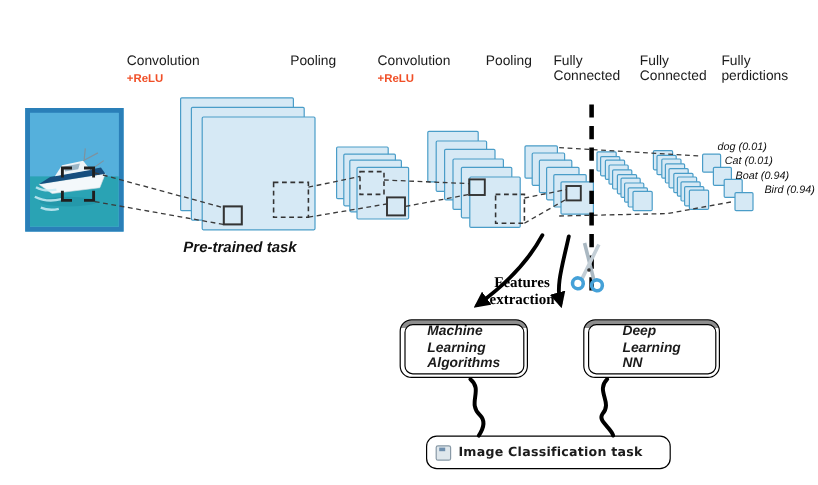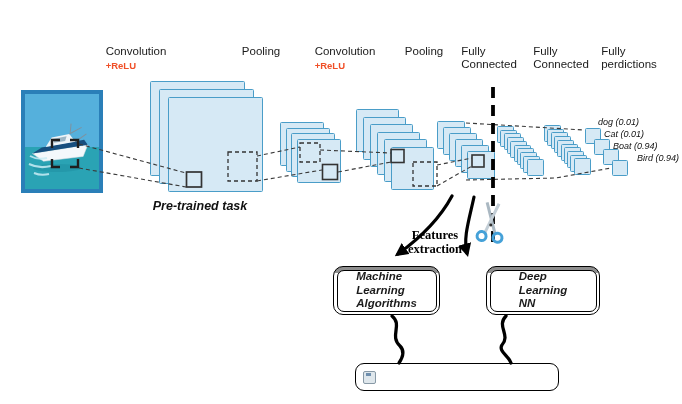--- a/index.html
+++ b/index.html
@@ -128,20 +128,21 @@
 Algorithms</div>
   </div>
   <div class="dbox" style="left:458px;top:266px;width:114px;height:49px;margin-left:28px;">
     <div class="dbox-inner">Deep
 Learning
 NN</div>
   </div>
 
   <div class="task-box">
     <span class="task-icon"></span>
+    <span class="task-text">Image Classification task</span>
   </div>
 
   <svg class="overlay" width="682" height="404" viewBox="0 0 682 404">
     <defs>
       <marker id="ah" viewBox="0 0 10 10" refX="7" refY="5" markerWidth="4.2" markerHeight="4.2" orient="auto-start-reverse">
         <path d="M0,0 L10,5 L0,10 z" fill="#000"></path>
       </marker>
     </defs>
 
     <g stroke="#1f1f1f" stroke-width="2.4" fill="none">

